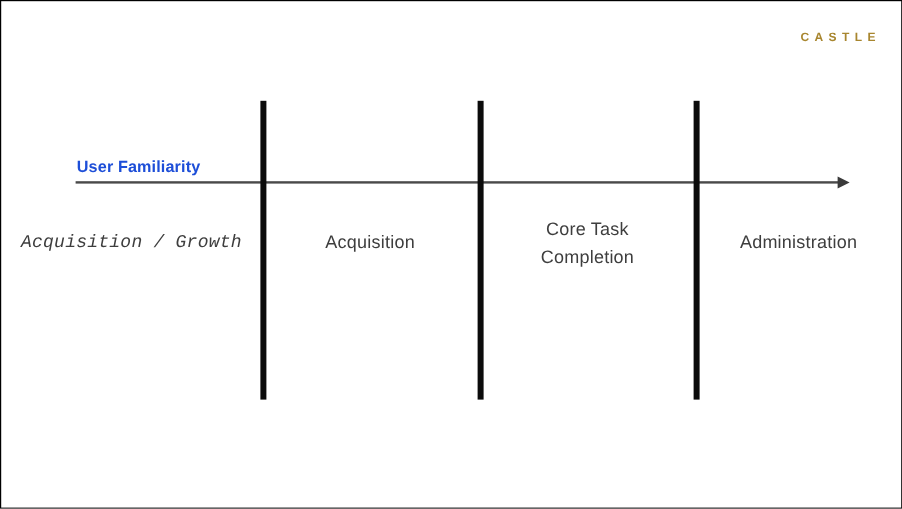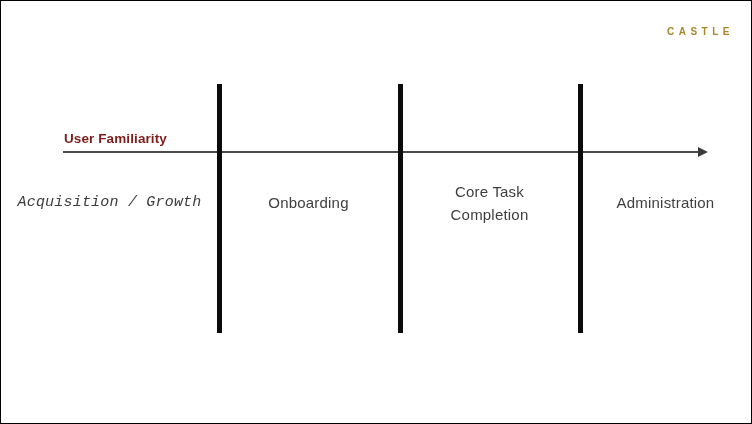--- a/index.html
+++ b/index.html
@@ -26,21 +26,21 @@
     letter-spacing: 4.5px;
     color: #a8862f;
     text-transform: uppercase;
   }
   .axis-label {
     position: absolute;
     left: 63px;
     top: 130px;
     font-size: 13.5px;
     font-weight: 700;
-    color: #7f1d1d;
+    color: #1d4ed8;
     letter-spacing: 0.1px;
   }
   .axis-line {
     position: absolute;
     left: 62px;
     top: 150px;
     width: 636px;
     height: 2.2px;
     background: #4a4a4a;
   }
@@ -94,20 +94,20 @@
 
   <div class="axis-line"></div>
   <div class="axis-arrowhead"></div>
 
   <div class="stage-divider divider-1"></div>
   <div class="stage-divider divider-2"></div>
   <div class="stage-divider divider-3"></div>
 
   <div class="stage-label stage-1">Acquisition / Growth</div>
 
-  <div class="stage-label stage-2">Onboarding</div>
+  <div class="stage-label stage-2">Acquisition</div>
 
   <div class="stage-label stage-3">Core Task
 Completion</div>
 
   <div class="stage-label stage-4">Administration</div>
 
 </div>
 
 </body></html>

